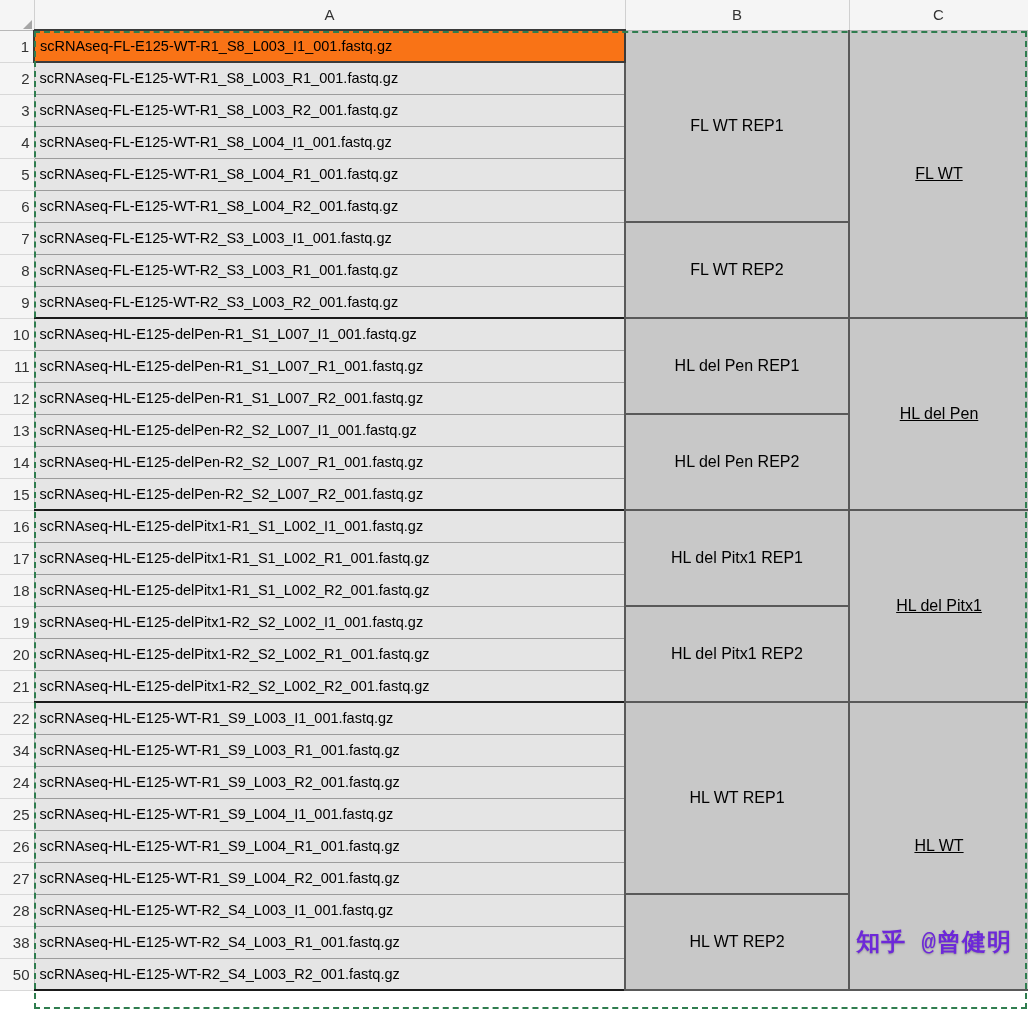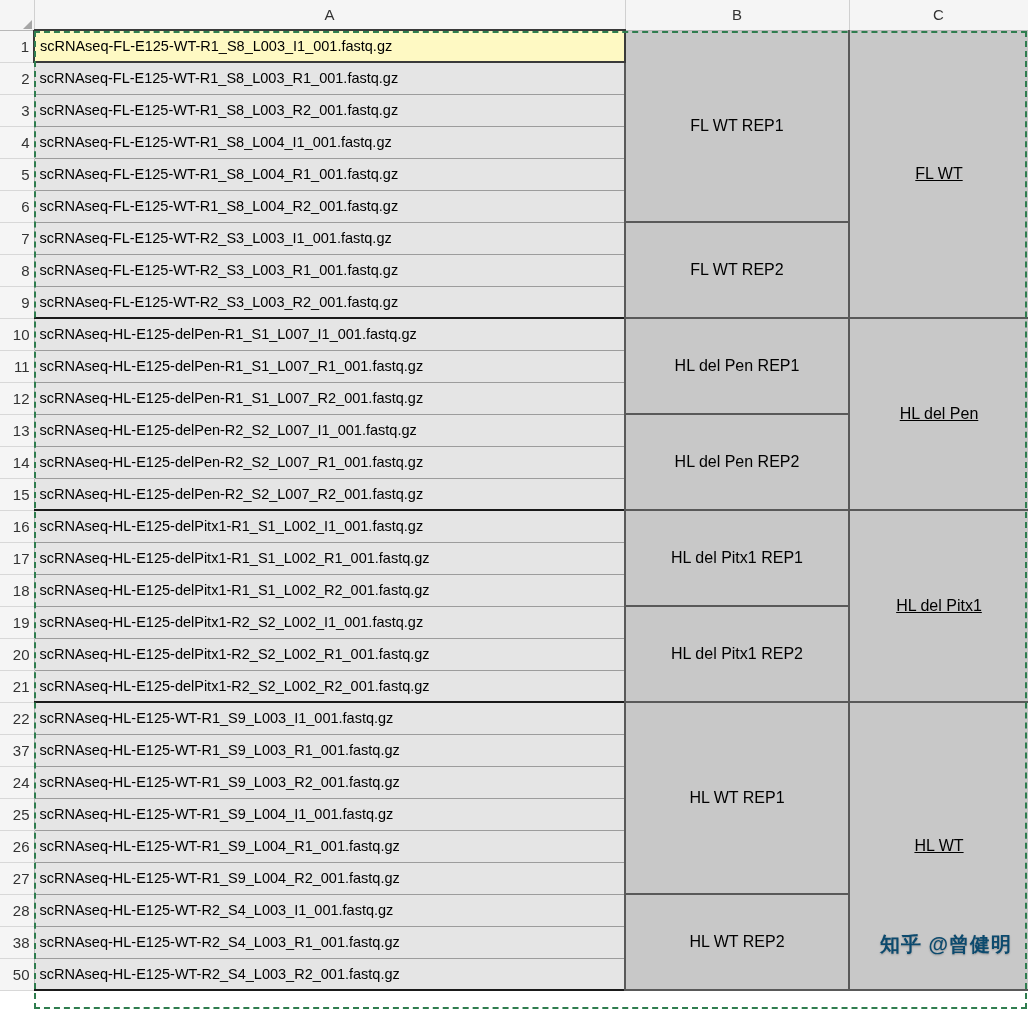--- a/index.html
+++ b/index.html
@@ -72,21 +72,21 @@
     border-bottom: 1px solid #9c9c9c;
     font-size: 14.5px;
     color: #000000;
     padding: 0 0 0 5px;
     vertical-align: middle;
     white-space: nowrap;
     overflow: hidden;
     height: 32px;
   }
   td.cellA.active {
-    background: #fef9c3;
+    background: #f97316;
     border: 2px solid #3a3a3a;
     border-right: 2px solid #3a3a3a;
   }
   td.cellB, td.cellC {
     background: #c8c8c8;
     font-size: 16px;
     color: #000000;
     text-align: center;
     vertical-align: middle;
     border-right: 2px solid #595959;
@@ -108,27 +108,27 @@
     height: 978px;
     border: 2px dashed #2f7d4f;
     pointer-events: none;
   }
 
   
   #watermark {
     position: absolute;
     right: 16px;
     bottom: 52px;
-    font-size: 20px;
-    color: #0c4a6e;
+    font-size: 24px;
+    color: #6d28d9;
     font-weight: bold;
     letter-spacing: 1px;
     text-shadow: 0 1px 2px rgba(0,0,0,0.25);
     pointer-events: none;
-    font-family: Liberation Sans, sans-serif;
+    font-family: Liberation Mono, monospace;
   }
 </style>
 </head>
 <body>
 
 <div id="sheet">
 
   <table class="grid">
     <colgroup>
       <col class="c-corner">
@@ -238,21 +238,21 @@
           <td class="rownum">21</td>
           <td class="cellA groupbot">scRNAseq-HL-E125-delPitx1-R2_S2_L002_R2_001.fastq.gz</td>
         </tr>
         <tr>
           <td class="rownum">22</td>
           <td class="cellA grouptop">scRNAseq-HL-E125-WT-R1_S9_L003_I1_001.fastq.gz</td>
           <td class="cellB" rowspan="6">HL WT REP1</td>
           <td class="cellC" rowspan="9">HL WT</td>
         </tr>
         <tr>
-          <td class="rownum">37</td>
+          <td class="rownum">34</td>
           <td class="cellA">scRNAseq-HL-E125-WT-R1_S9_L003_R1_001.fastq.gz</td>
         </tr>
         <tr>
           <td class="rownum">24</td>
           <td class="cellA">scRNAseq-HL-E125-WT-R1_S9_L003_R2_001.fastq.gz</td>
         </tr>
         <tr>
           <td class="rownum">25</td>
           <td class="cellA">scRNAseq-HL-E125-WT-R1_S9_L004_I1_001.fastq.gz</td>
         </tr>

